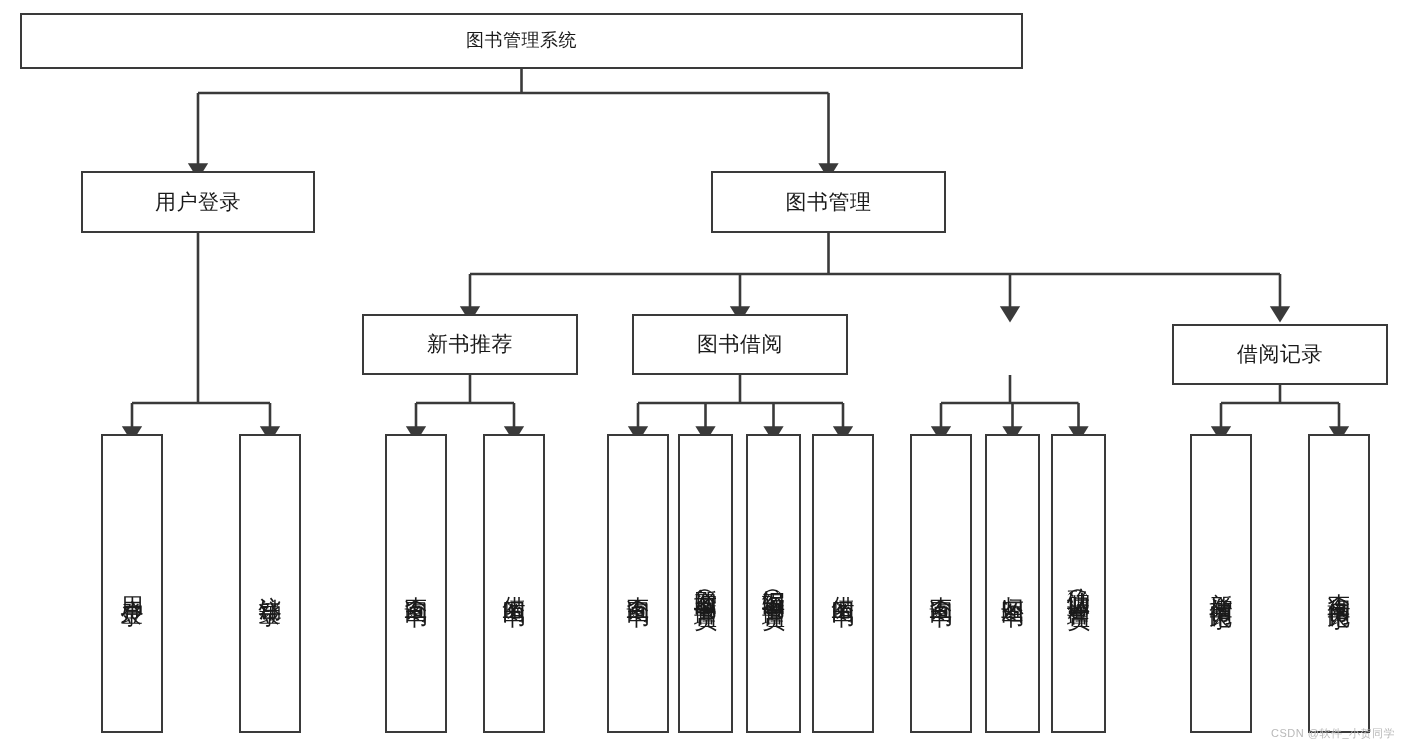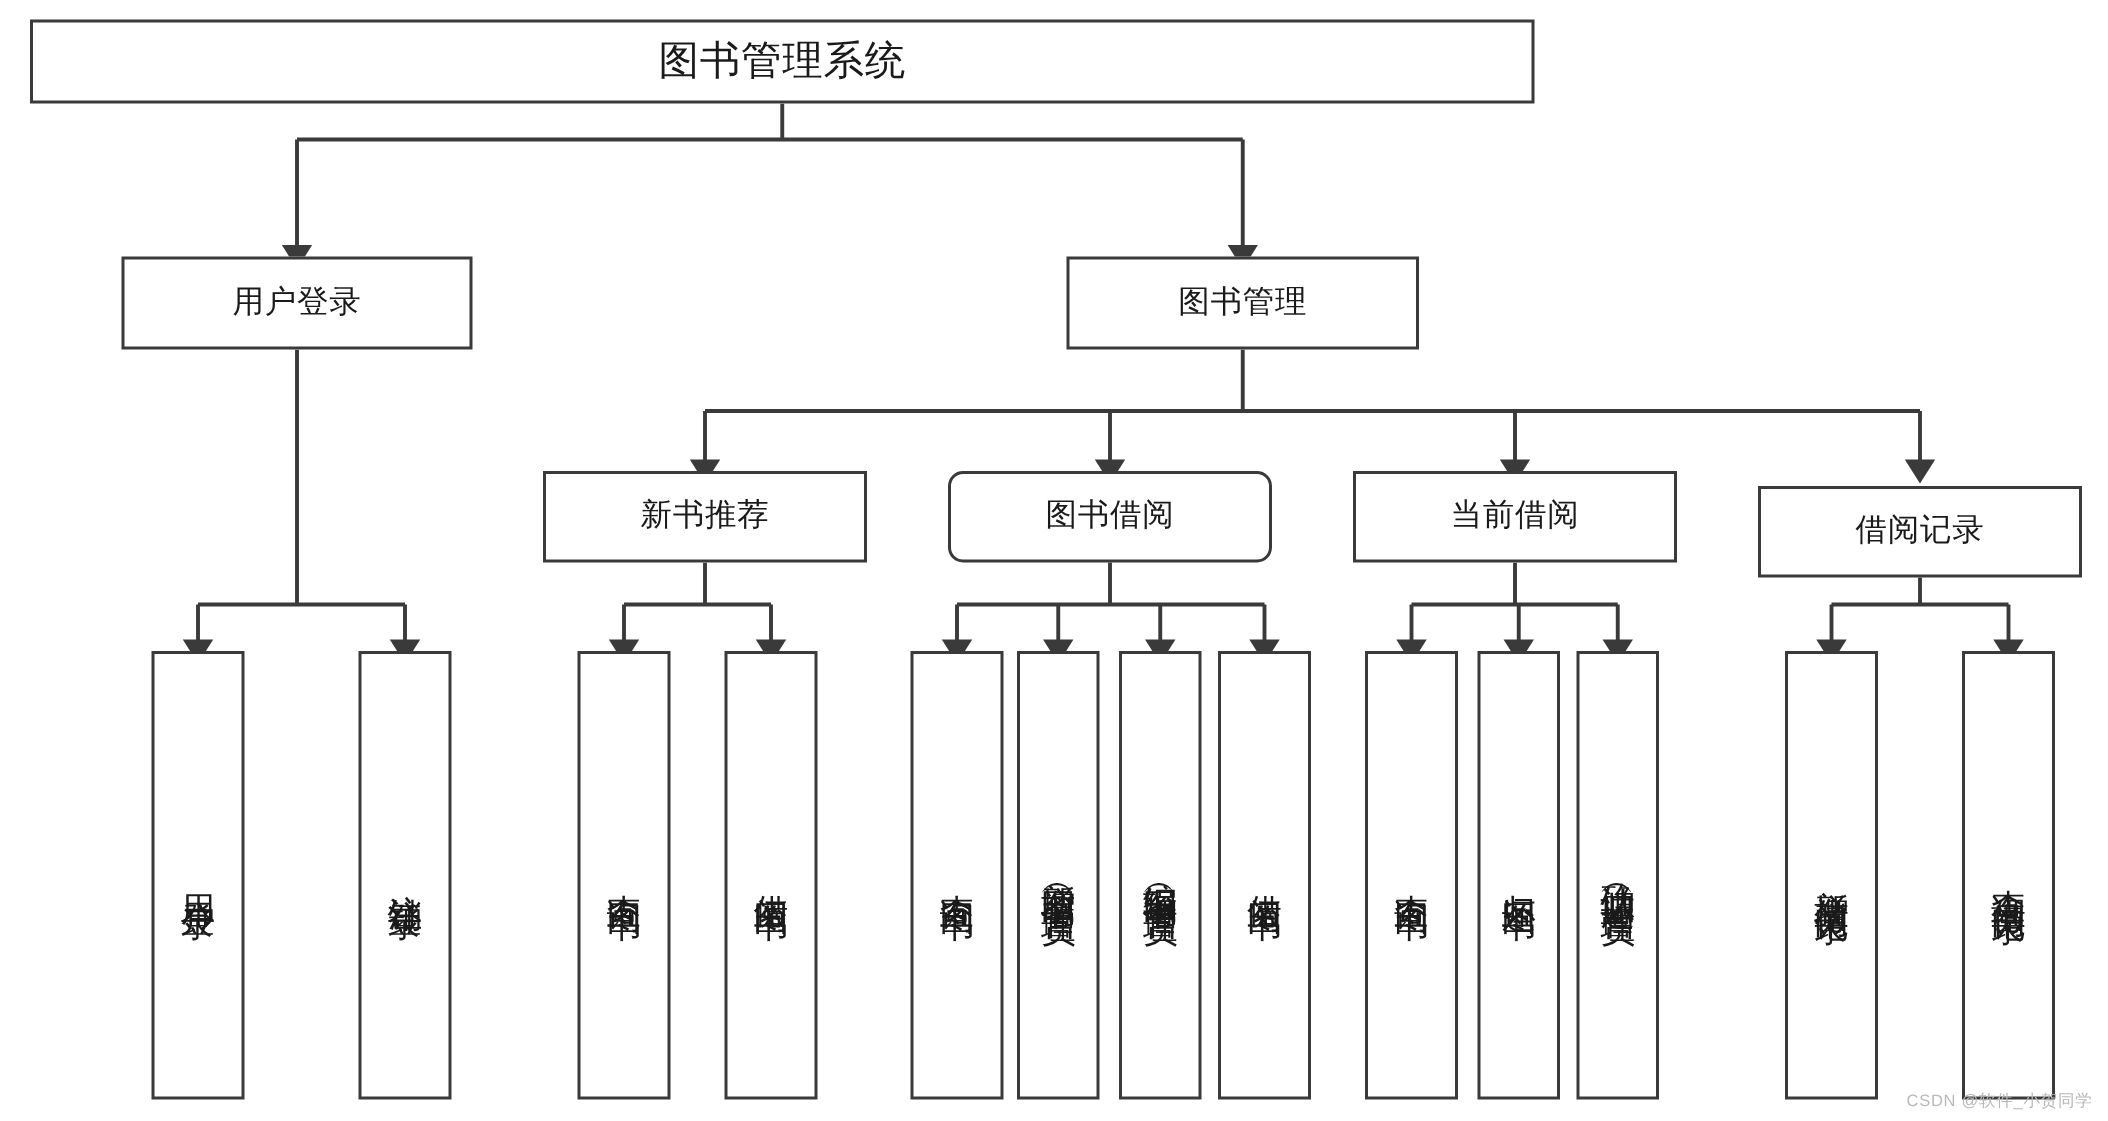--- a/index.html
+++ b/index.html
@@ -41,21 +41,21 @@
     text-align: center;
     line-height: 1.18;
     white-space: nowrap;
   }
   
   .node.horiz .node-label {
     font-size: 21px;
     letter-spacing: 0.5px;
   }
   .node.root .node-label {
-    font-size: 27px;
+    font-size: 18px;
   }
   
   .node.vert {
     align-items: center;
     justify-content: center;
   }
   .node.vert .node-label {
     writing-mode: vertical-rl;
     text-orientation: upright;
     font-size: 23px;
@@ -129,25 +129,22 @@
   <div class="node horiz" style="left: 81px; top: 171px; width: 234px; height: 62px;">
     <span class="node-label">用户登录</span>
   </div>
   <div class="node horiz" style="left: 711px; top: 171px; width: 235px; height: 62px;">
     <span class="node-label">图书管理</span>
   </div>
 
   <div class="node horiz" style="left: 362px; top: 314px; width: 216px; height: 61px;">
     <span class="node-label">新书推荐</span>
   </div>
-  <div class="node horiz" style="left: 632px; top: 314px; width: 216px; height: 61px; border-radius: 10px;">
+  <div class="node horiz" style="left: 632px; top: 314px; width: 216px; height: 61px;">
     <span class="node-label">图书借阅</span>
-  </div>
-  <div class="node horiz" style="left: 902px; top: 314px; width: 216px; height: 61px;">
-    <span class="node-label">当前借阅</span>
   </div>
   <div class="node horiz" style="left: 1172px; top: 324px; width: 216px; height: 61px;">
     <span class="node-label">借阅记录</span>
   </div>
 
   <div class="node vert" style="left: 101px; top: 434px; width: 62px; height: 299px;">
     <span class="node-label">用户登录</span>
   </div>
   <div class="node vert" style="left: 239px; top: 434px; width: 62px; height: 299px;">
     <span class="node-label">注销登录</span>

